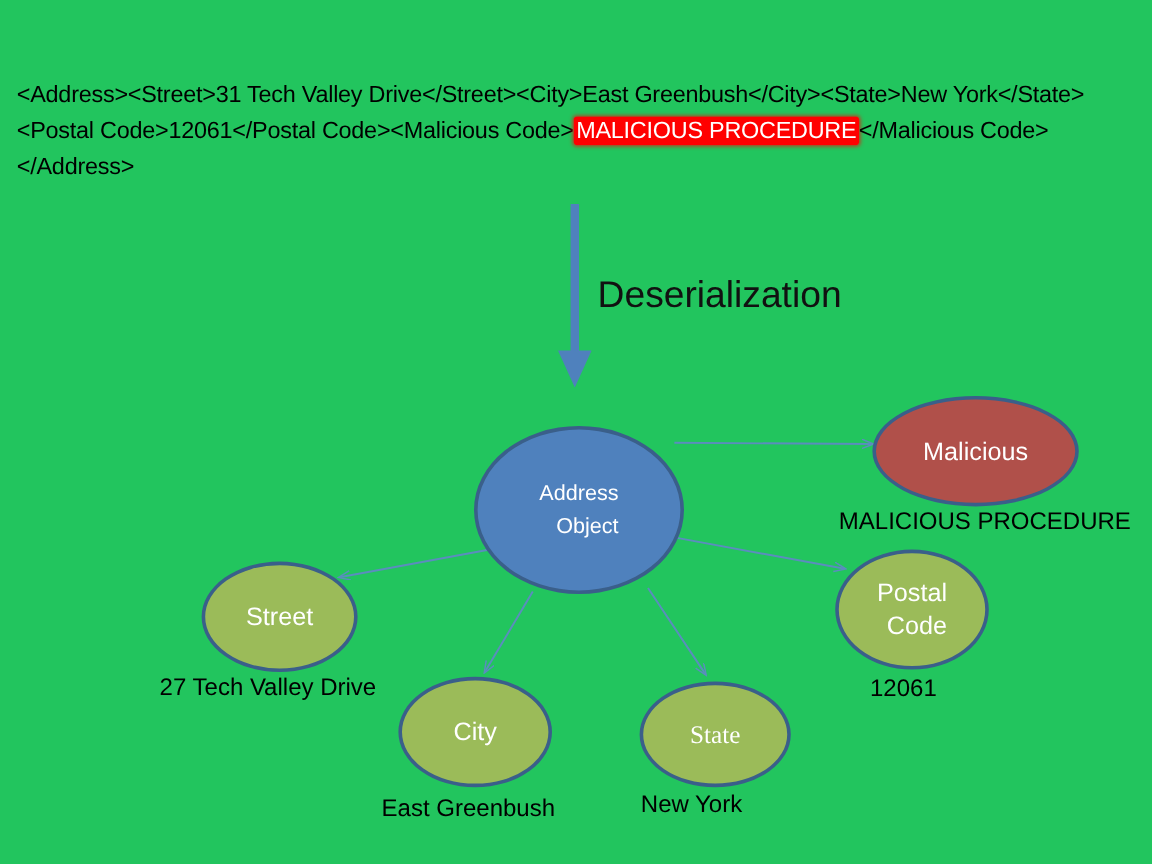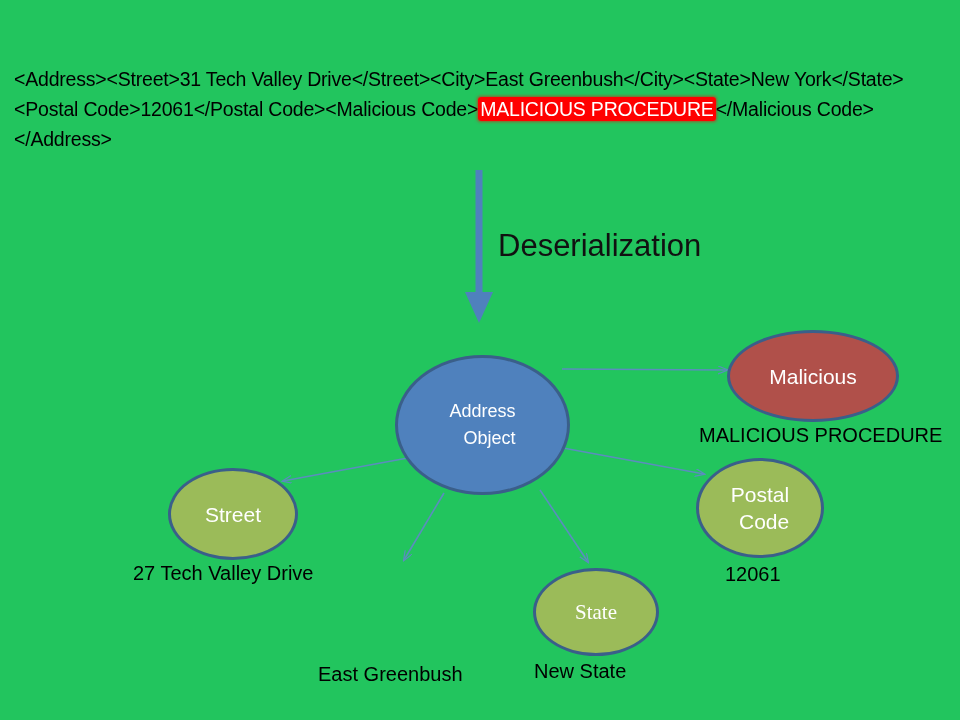--- a/index.html
+++ b/index.html
@@ -144,31 +144,34 @@
   </div>
 
   <div class="node red" id="node-malicious">
     <span>Malicious</span>
   </div>
 
   <div class="node green" id="node-street">
     <span>Street</span>
   </div>
 
+  <div class="node green" id="node-city">
+    <span>City</span>
+  </div>
 
   <div class="node green" id="node-state">
     <span>State</span>
   </div>
 
   <div class="node green" id="node-postal">
     <span>
       <span>Postal</span><br>
       <span>Code</span>
     </span>
   </div>
 
   <div class="caption" id="cap-malicious">MALICIOUS PROCEDURE</div>
   <div class="caption" id="cap-street">27 Tech Valley Drive</div>
   <div class="caption" id="cap-city">East Greenbush</div>
-  <div class="caption" id="cap-state">New State</div>
+  <div class="caption" id="cap-state">New York</div>
   <div class="caption" id="cap-postal">12061</div>
 
 </div>
 
 </body></html>

